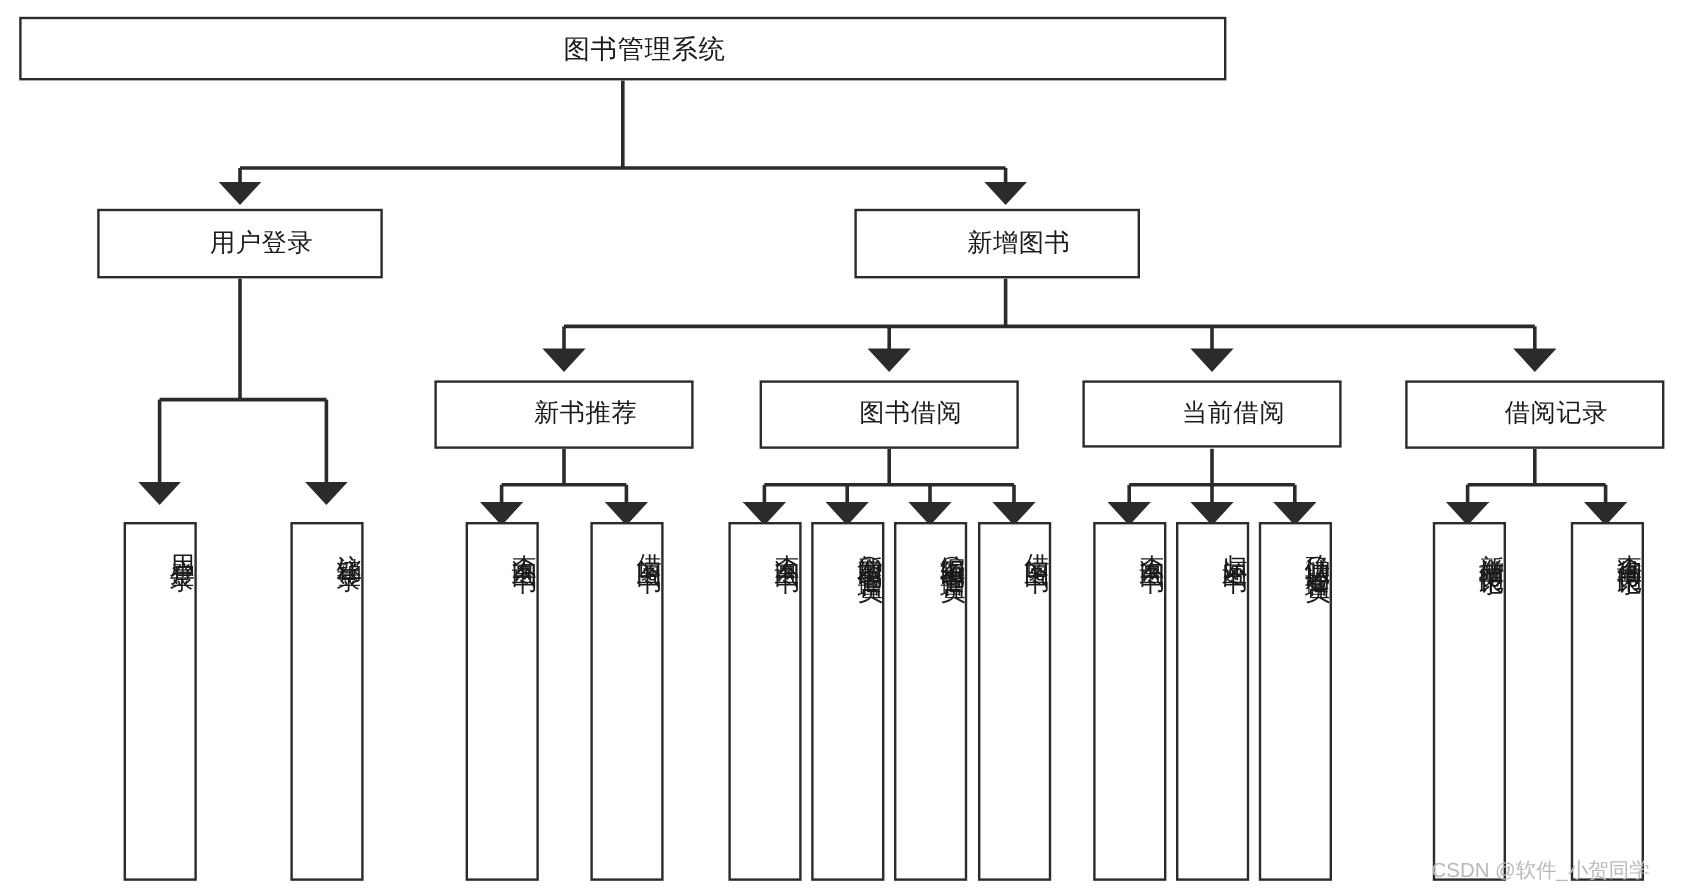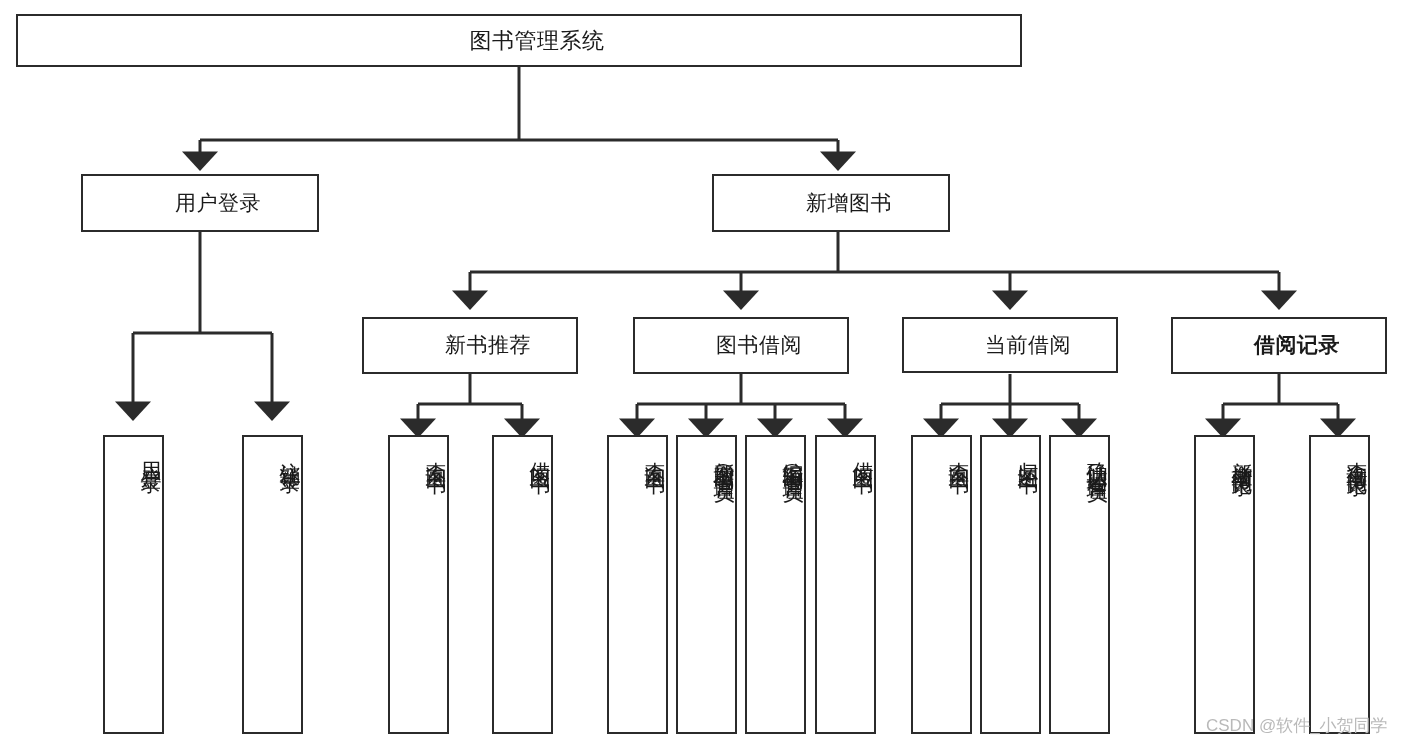--- a/index.html
+++ b/index.html
@@ -69,21 +69,20 @@
   .node.vert.tall-label .node-label {
     letter-spacing: 3px;
   }
   .watermark {
     position: absolute;
     color: #b9b9b9;
     font-size: 17px;
     white-space: nowrap;
     z-index: 5;
     font-family: "Liberation Sans", "DejaVu Sans", sans-serif;
-    margin-left: 13px;
   }
 </style>
 </head>
 <body>
 
 <div id="diagram-canvas">
 
   <svg id="edge-layer" viewBox="0 0 1405 747" width="1405" height="747" xmlns="http://www.w3.org/2000/svg">
     <defs>
       <marker id="arrowhead" markerWidth="10" markerHeight="12" refX="2.2" refY="6" orient="auto" markerUnits="strokeWidth">
@@ -151,21 +150,21 @@
   </div>
 
   <div class="node horiz" style="left:362px; top:317px; width:216px; height:57px;">
     <span class="node-label">新书推荐</span>
   </div>
 
   <div class="node horiz" style="left:902px; top:317px; width:216px; height:56px;">
     <span class="node-label">当前借阅</span>
   </div>
 
-  <div class="node horiz" style="left:1171px; top:317px; width:216px; height:57px;font-weight:bold;">
+  <div class="node horiz" style="left:1171px; top:317px; width:216px; height:57px;">
     <span class="node-label">借阅记录</span>
   </div>
 
   <div class="node vert" style="left:103px; top:435px; width:61px; height:299px;">
     <span class="node-label">用户登录</span>
   </div>
 
   <div class="node vert" style="left:242px; top:435px; width:61px; height:299px;">
     <span class="node-label">注销登录</span>
   </div>

